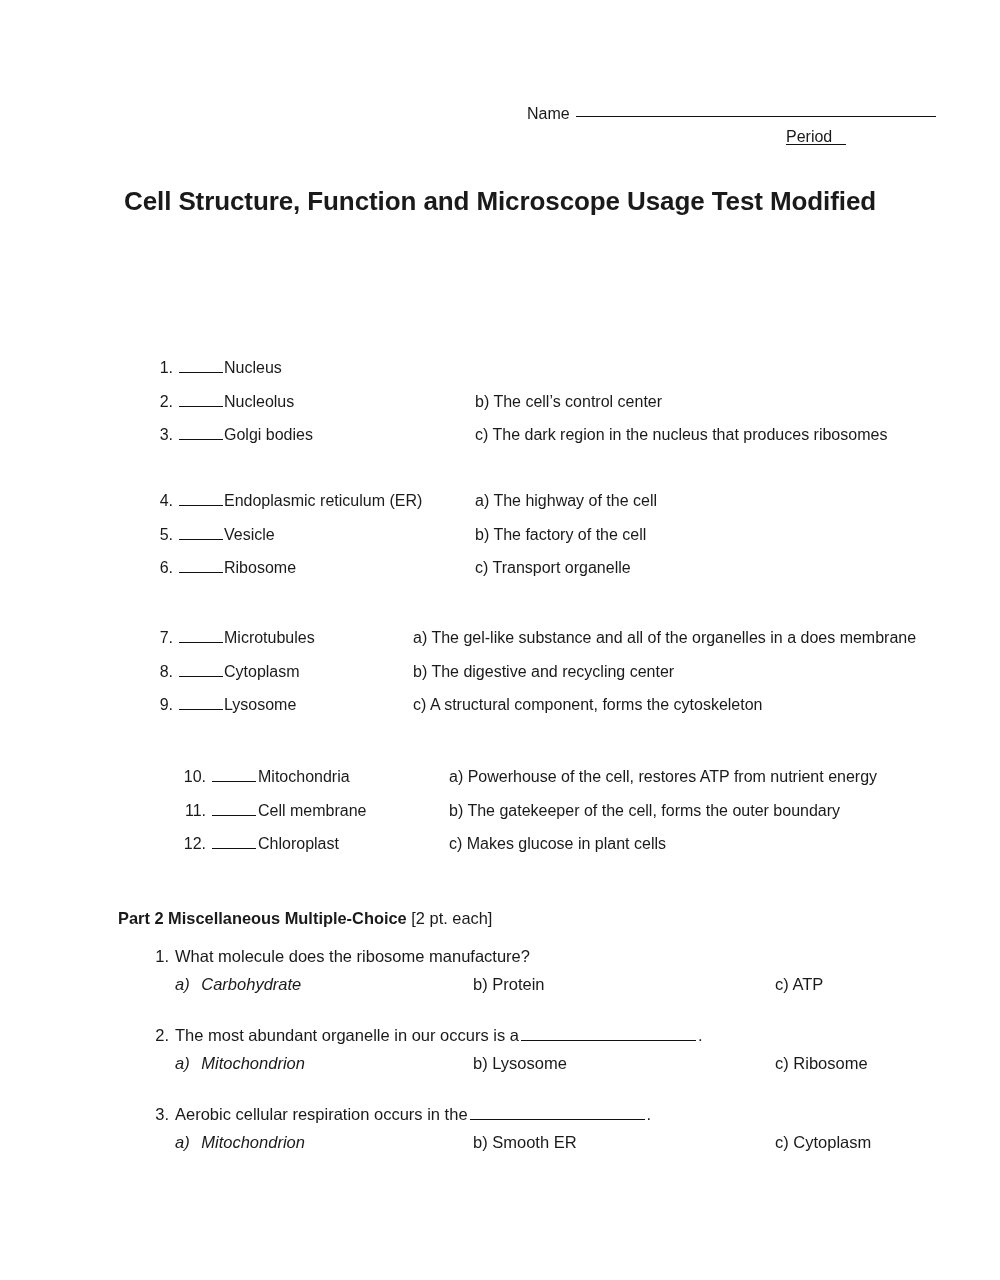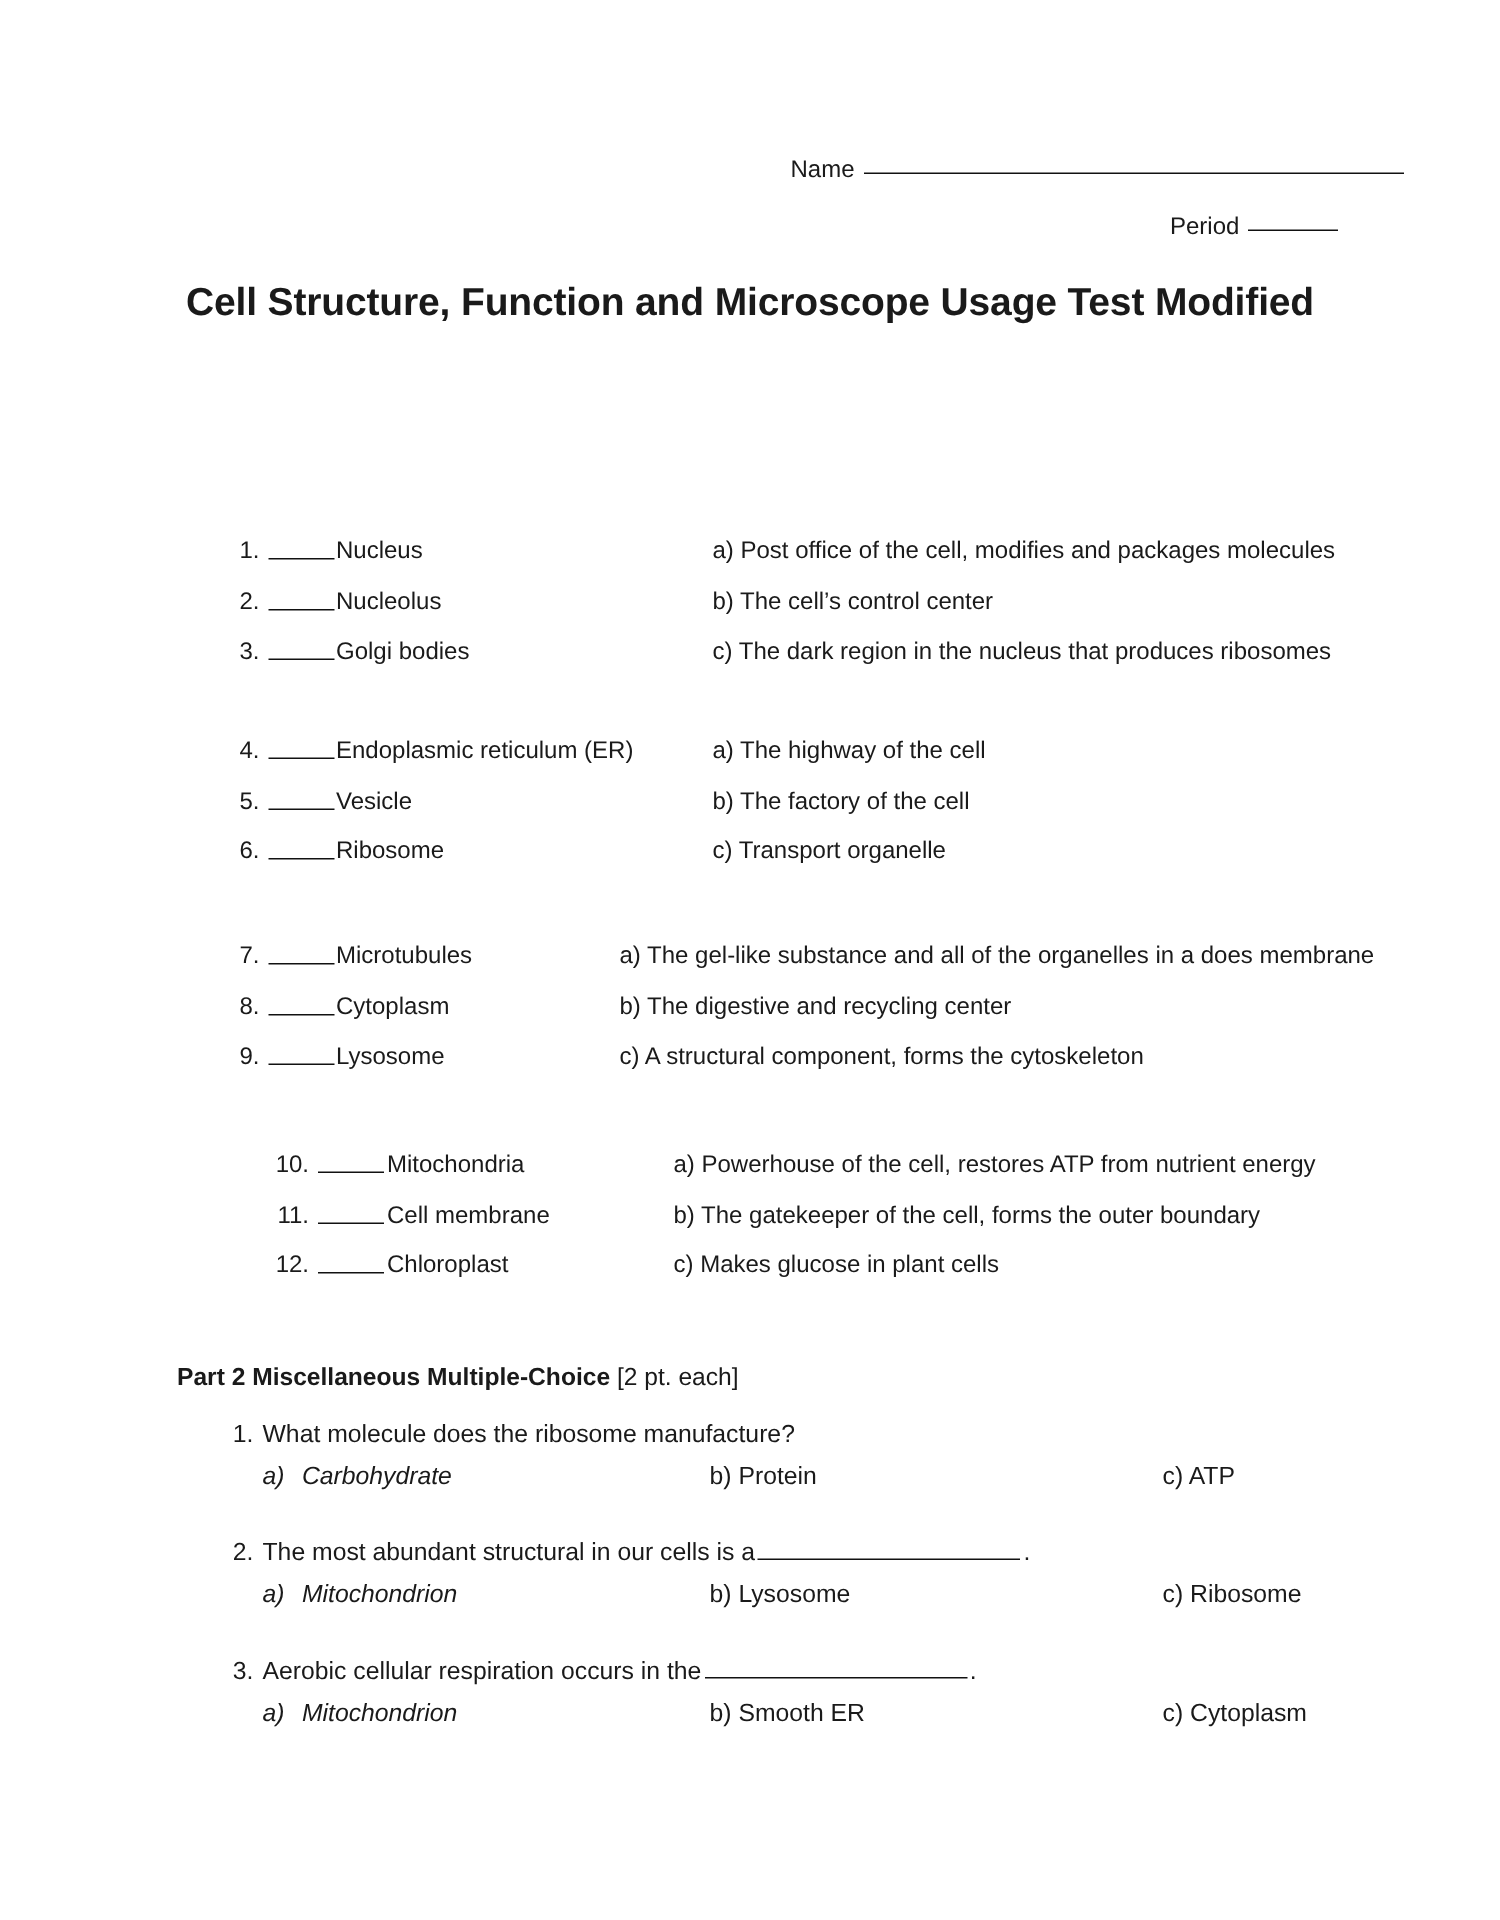--- a/index.html
+++ b/index.html
@@ -23,21 +23,21 @@
   }
 
   
   .hdr-row {
     position: absolute;
     display: flex;
     align-items: baseline;
     font-size: 16px;
   }
   .hdr-name { left: 527px; top: 105px; }
-  .hdr-period { left: 780px; top: 143px; }
+  .hdr-period { left: 780px; top: 128px; flex-direction: column; }
   .hdr-label { white-space: nowrap; }
   .rule {
     display: inline-block;
     border-bottom: 1.6px solid #111;
     height: 0;
     margin-left: 6px;
     position: relative;
     top: -2px;
   }
   .rule-name { width: 360px; }
@@ -186,21 +186,20 @@
     <span>Cell Structure, Function and Microscope Usage Test</span>
     <span>Modified</span>
   </div>
 
 
   <div class="match-group g-single col-a" id="group-1">
       <div class="match-row">
         <span class="m-num">1.</span>
         <span class="m-blank"></span>
         <span class="m-term">Nucleus</span>
-        <span class="m-choice">a) Post office of the cell, modifies and packages molecules</span>
       </div>
       <div class="match-row">
         <span class="m-num">2.</span>
         <span class="m-blank"></span>
         <span class="m-term">Nucleolus</span>
         <span class="m-choice">b) The cell’s control center</span>
       </div>
       <div class="match-row">
         <span class="m-num">3.</span>
         <span class="m-blank"></span>
@@ -280,21 +279,21 @@
       </div>
       <div class="mc-options">
         <span class="opt opt-a"><span class="opt-letter">a)</span> <span>Carbohydrate</span></span>
         <span class="opt opt-b"><span class="opt-letter">b)</span> <span>Protein</span></span>
         <span class="opt opt-c"><span class="opt-letter">c)</span> <span>ATP</span></span>
       </div>
     </div>
   <div class="mc-block" id="mc-2">
       <div class="mc-stem">
         <span class="q-num">2.</span>
-        <span class="q-text"><span>The most abundant structural in our cells is a</span><span class="q-blank"></span><span>.</span></span>
+        <span class="q-text"><span>The most abundant organelle in our occurs is a</span><span class="q-blank"></span><span>.</span></span>
       </div>
       <div class="mc-options">
         <span class="opt opt-a"><span class="opt-letter">a)</span> <span>Mitochondrion</span></span>
         <span class="opt opt-b"><span class="opt-letter">b)</span> <span>Lysosome</span></span>
         <span class="opt opt-c"><span class="opt-letter">c)</span> <span>Ribosome</span></span>
       </div>
     </div>
   <div class="mc-block" id="mc-3">
       <div class="mc-stem">
         <span class="q-num">3.</span>

